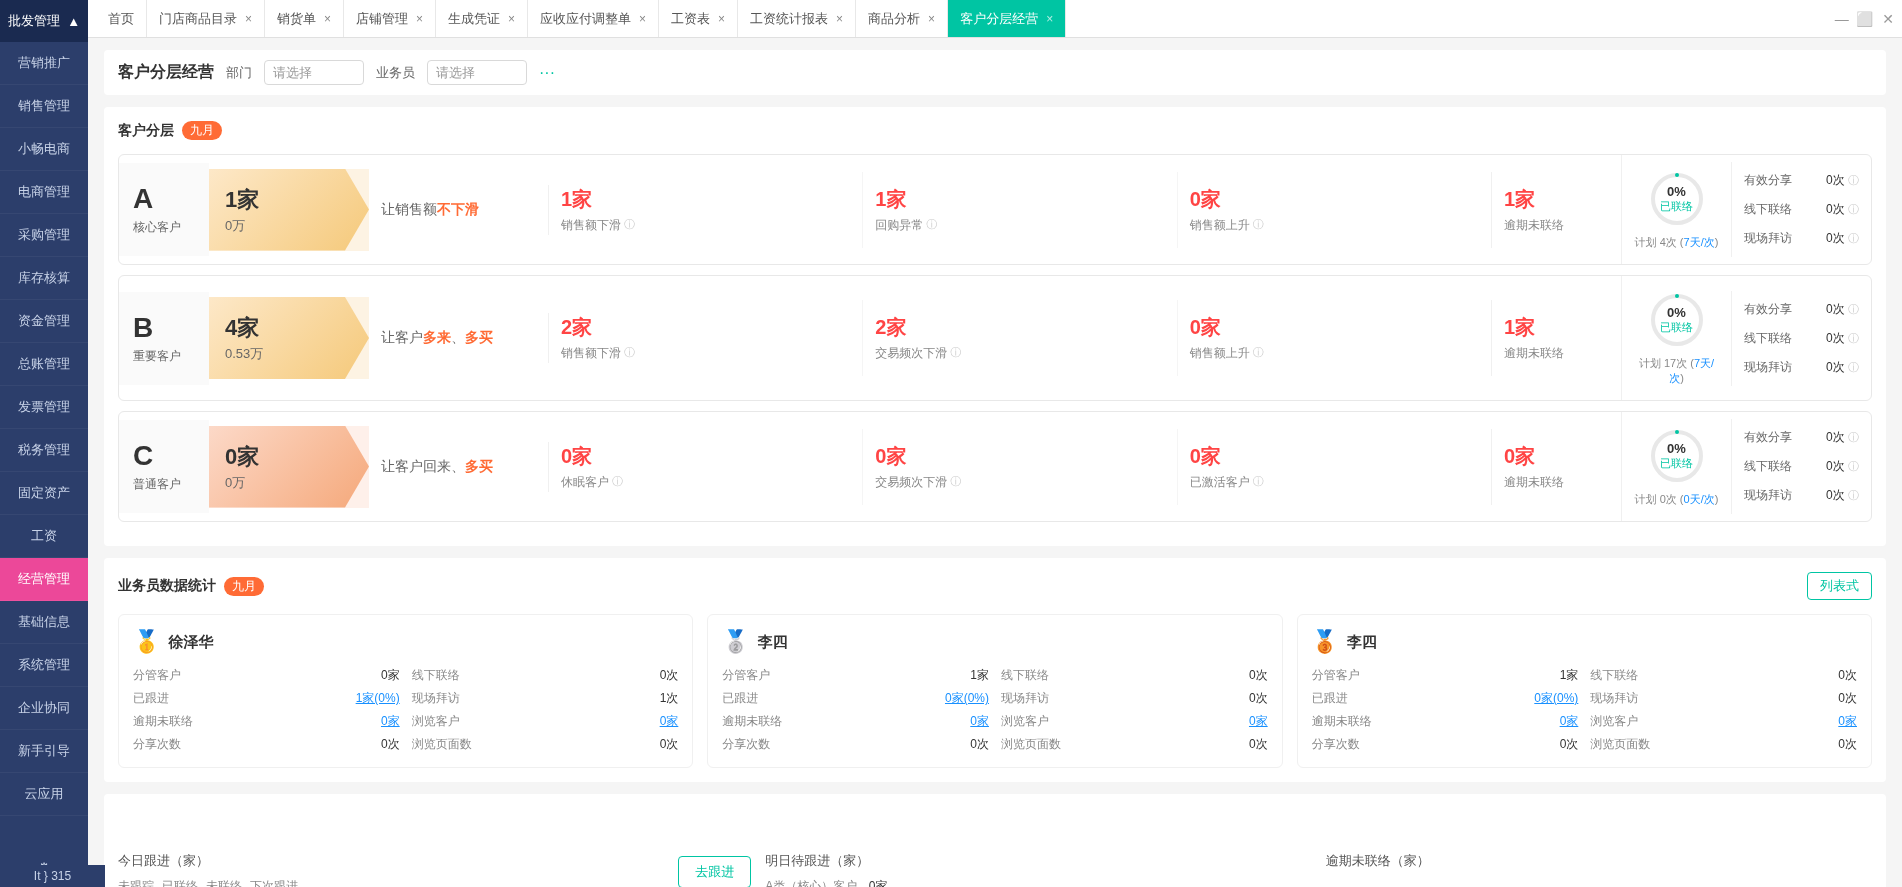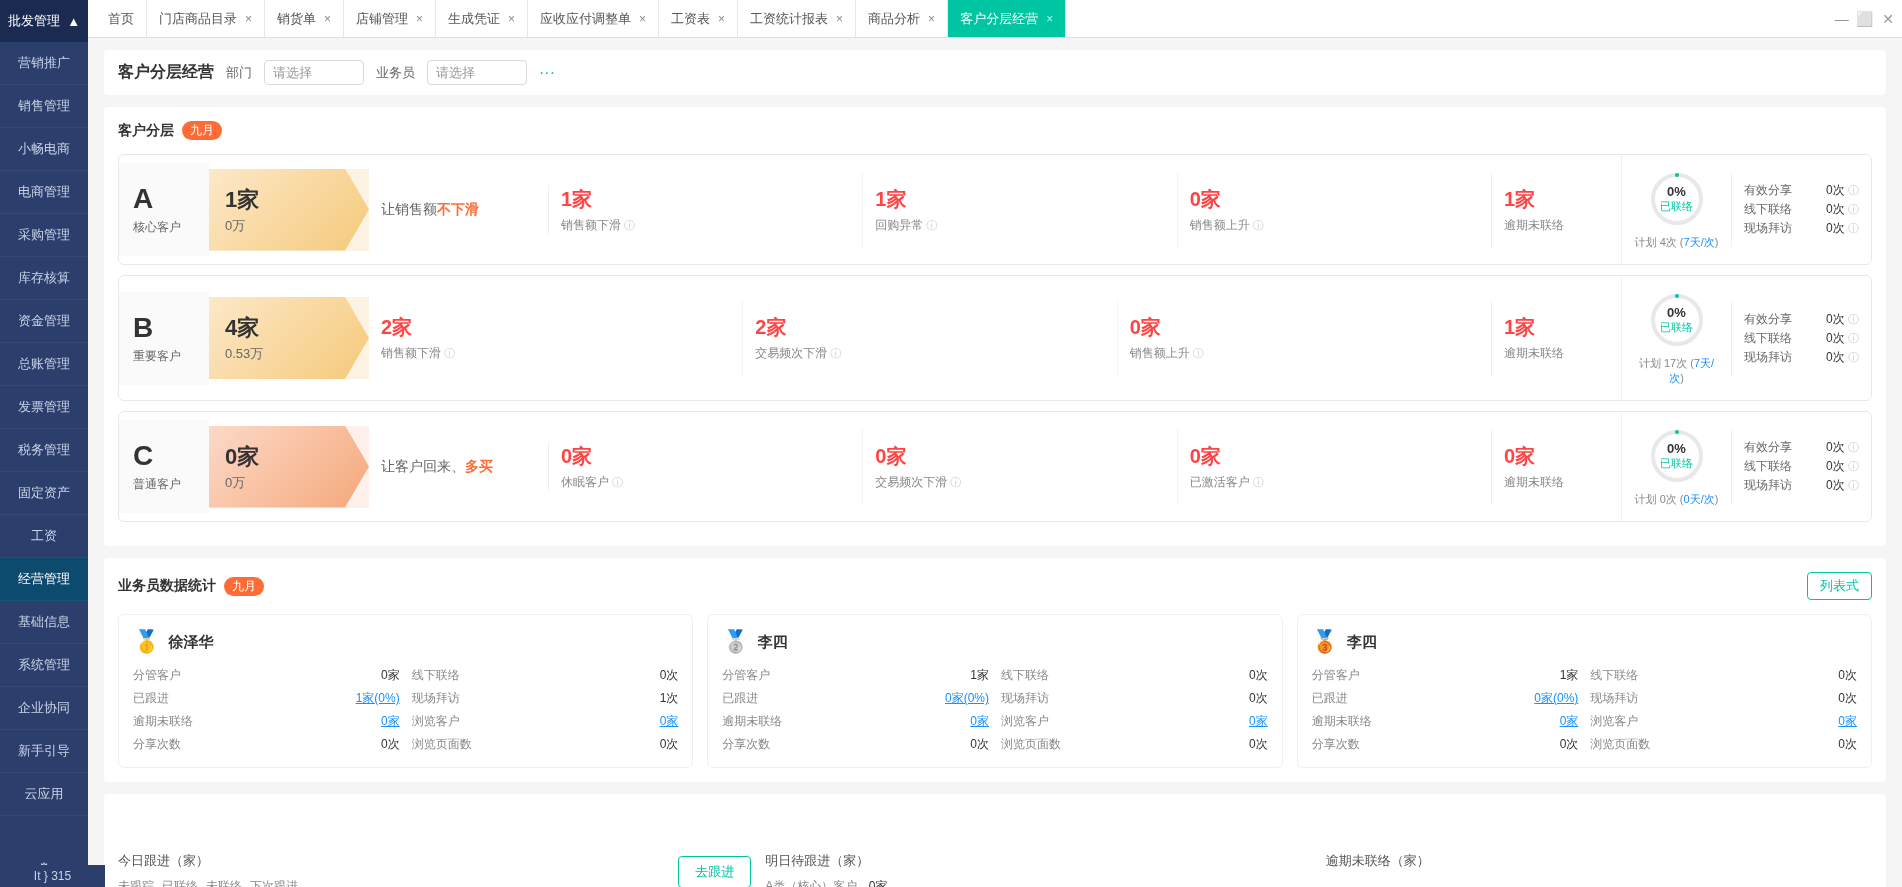--- a/index.html
+++ b/index.html
@@ -27,21 +27,21 @@
       cursor: pointer;
     }
     .sidebar-item {
       color: #c8d3e8;
       padding: 12px 8px;
       text-align: center;
       font-size: 13px;
       cursor: pointer;
       border-bottom: 1px solid rgba(255,255,255,0.05);
     }
-    .sidebar-item.active { background: #0c4a6e; color: #fff; font-family: Liberation Mono, monospace; }
+    .sidebar-item.active { background: #ec4899; color: #fff; font-family: Liberation Mono, monospace; }
     .sidebar-gear {
       color: #c8d3e8;
       padding: 12px 8px;
       text-align: center;
       cursor: pointer;
       margin-top: auto;
     }
 
     
     .main-area {
@@ -205,21 +205,21 @@
     .tier-stat-item {
       flex: 1;
       padding: 14px 12px;
       border-right: 1px solid #f5f5f5;
       display: flex;
       flex-direction: column;
       align-items: flex-start;
     }
     .tier-stat-item:last-child { border-right: none; }
     .stat-count { font-size: 20px; font-weight: bold; color: #ff4444; }
-    .stat-label { font-size: 12px; color: #888; margin-top: 4px; display: flex; align-items: center; gap: 3px; }
+    .stat-label { font-size: 12px; color: #888; margin-top: 4px; display: flex; align-items: flex-start; gap: 3px; }
     .stat-info { color: #ccc; font-size: 11px; cursor: pointer; }
 
     .tier-contact {
       width: 130px;
       padding: 14px 12px;
       border-left: 1px solid #f0f0f0;
       flex-shrink: 0;
     }
     .contact-count { font-size: 20px; font-weight: bold; color: #ff4444; }
     .contact-label { font-size: 12px; color: #888; margin-top: 4px; }
@@ -248,21 +248,21 @@
     .circle-plan { font-size: 11px; color: #888; margin-top: 6px; text-align: center; }
     .circle-plan a { color: #1890ff; text-decoration: none; }
 
     .tier-right-stats {
       width: 140px;
       padding: 10px 12px;
       border-left: 1px solid #f0f0f0;
       flex-shrink: 0;
       display: flex;
       flex-direction: column;
-      gap: 2px;
+      gap: 12px;
     }
     .right-stat-row { display: flex; justify-content: space-between; font-size: 12px; color: #666; }
     .right-stat-val { color: #333; }
 
     
     .tier-a .tier-label { background: #fafafa; }
     .tier-a .tier-amount-shape { background: linear-gradient(135deg, #fde8c8, #f5c97a); }
     .tier-a .tier-amount { background: #fdf3e3; }
 
     .tier-b .tier-label { background: #fafafa; }
@@ -547,20 +547,21 @@
               <span class="tier-letter">B</span>
               <span class="tier-name">重要客户</span>
             </div>
             <div class="tier-amount" style="background: rgb(253, 243, 227);">
     <div class="tier-amount-shape" style="background:linear-gradient(135deg, #fde8c8, #f5c97a)"></div>
     <div class="tier-amount-content">
       <span class="tier-count">4家</span>
       <span class="tier-value">0.53万</span>
     </div>
   </div>
+            <div class="tier-suggestion">让客户<span class="highlight">多来</span>、<span class="highlight">多买</span></div>
             <div class="tier-stats">
               <div class="tier-stat-item">
       <span class="stat-count" style="cursor:pointer">2家</span>
       <span class="stat-label">销售额下滑 <span class="stat-info">ⓘ</span></span>
     </div>
               <div class="tier-stat-item">
       <span class="stat-count" style="cursor:pointer">2家</span>
       <span class="stat-label">交易频次下滑 <span class="stat-info">ⓘ</span></span>
     </div>
               <div class="tier-stat-item">

